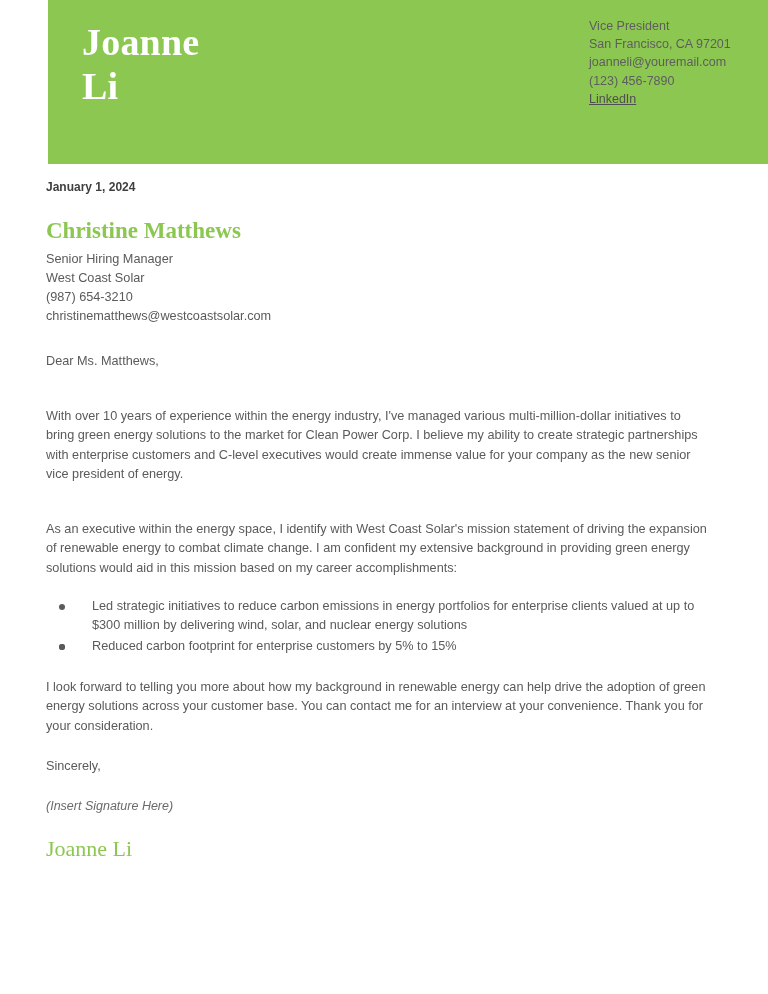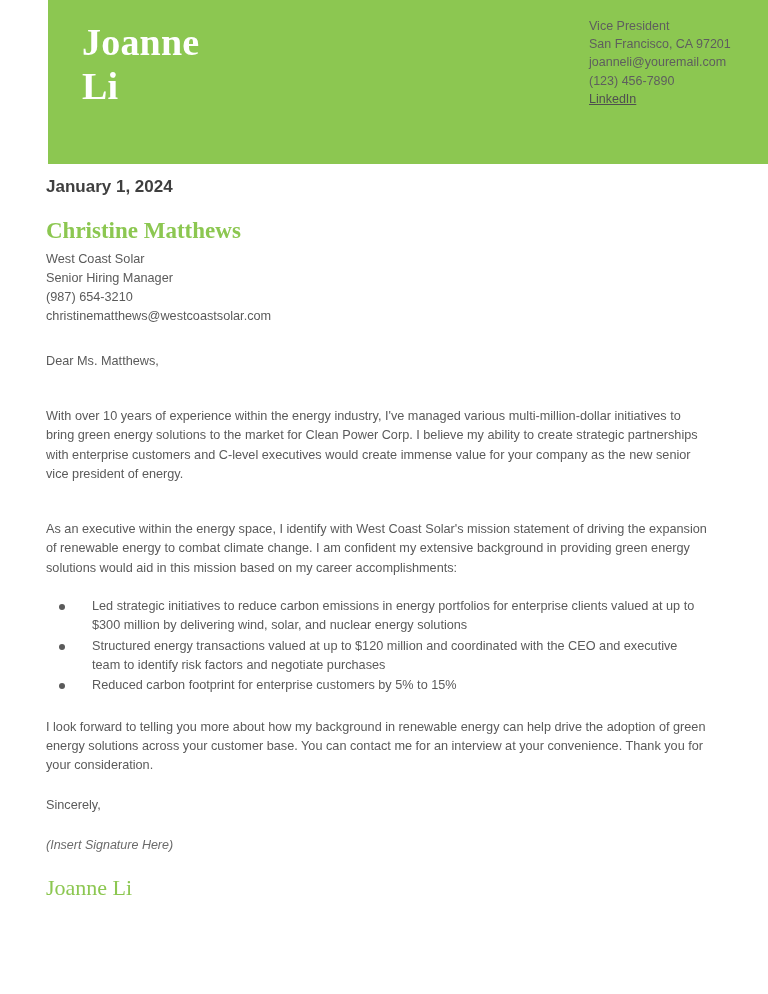--- a/index.html
+++ b/index.html
@@ -66,21 +66,21 @@
 
   
   .letter {
     position: absolute;
     left: 46px;
     top: 179px;
     width: 663px;
   }
 
   .date-line {
-    font-size: 17px;
+    font-size: 12px;
     font-weight: bold;
     color: #3f3f3f;
     line-height: 16px;
   }
 
   .recipient-block {
     margin-top: 22px;
   }
   .recipient-name {
     font-family: "Liberation Serif", serif;
@@ -186,39 +186,38 @@
     </div>
 
   </div>
 
   <div class="letter">
 
     <div class="date-line">January 1, 2024</div>
 
     <div class="recipient-block">
       <div class="recipient-name">Christine Matthews</div>
+      <div class="recipient-line">Senior Hiring Manager</div>
       <div class="recipient-line">West Coast Solar</div>
-      <div class="recipient-line">Senior Hiring Manager</div>
       <div class="recipient-line">(987) 654-3210</div>
       <div class="recipient-line">christinematthews@westcoastsolar.com</div>
     </div>
 
     <div class="salutation">Dear Ms. Matthews,</div>
 
     <p class="para">With over 10 years of experience within the energy industry, I've managed various multi-million-dollar initiatives to bring green energy solutions to the market for Clean Power Corp. I believe my ability to create strategic partnerships with enterprise customers and C-level executives would create immense value for your company as the new senior vice president of energy.</p>
     <p class="para">As an executive within the energy space, I identify with West Coast Solar's mission statement of driving the expansion of renewable energy to combat climate change. I am confident my extensive background in providing green energy solutions would aid in this mission based on my career accomplishments:</p>
 
     <ul class="bullets">
       <li>
         <span class="dot"></span>
         <span>Led strategic initiatives to reduce carbon emissions in energy portfolios for enterprise clients valued at up to $300 million by delivering wind, solar, and nuclear energy solutions</span>
       </li>
       <li>
         <span class="dot"></span>
-        <span>Structured energy transactions valued at up to $120 million and coordinated with the CEO and executive team to identify risk factors and negotiate purchases</span>
       </li>
       <li>
         <span class="dot"></span>
         <span>Reduced carbon footprint for enterprise customers by 5% to 15%</span>
       </li>
     </ul>
 
     <p class="closing-para">I look forward to telling you more about how my background in renewable energy can help drive the adoption of green energy solutions across your customer base. You can contact me for an interview at your convenience. Thank you for your consideration.</p>
 
     <div class="sincerely">Sincerely,</div>

